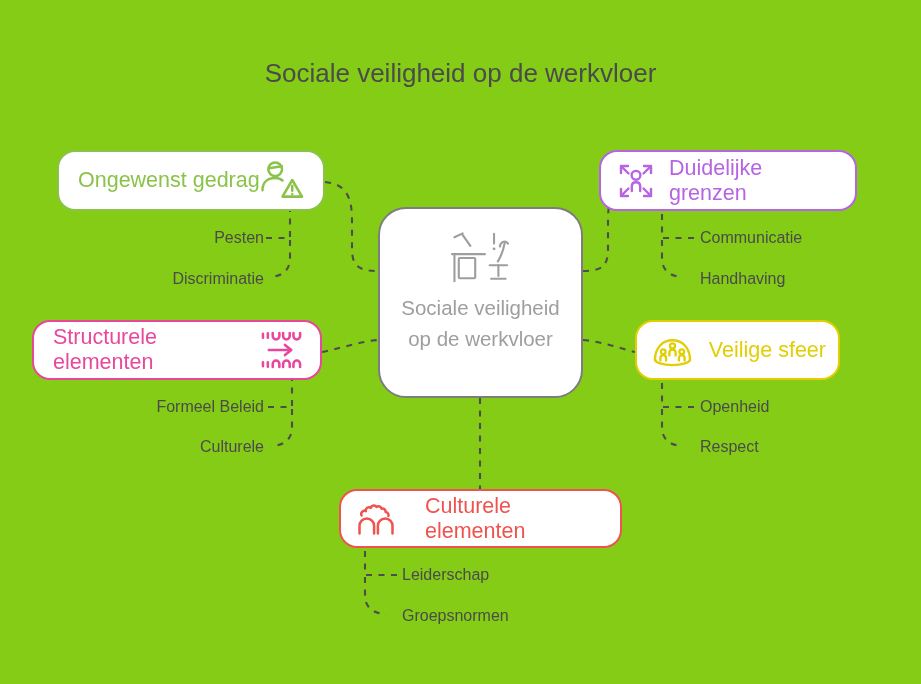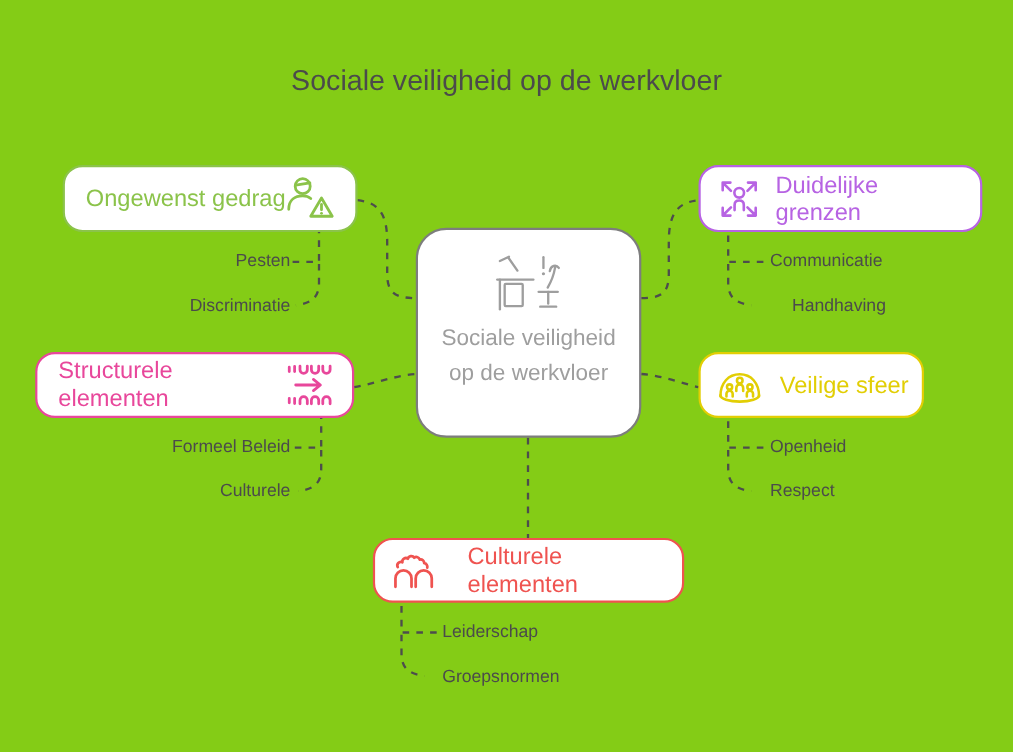--- a/index.html
+++ b/index.html
@@ -24,21 +24,21 @@
     width:170px;text-align:center;font-size:20.5px;line-height:31px;color:#9e9e9e;margin-top:5px;
   }
   .branch-node{
     position:absolute;box-sizing:border-box;background:#ffffff;
     border:2.5px solid var(--branch-color);border-radius:18px;
     display:flex;align-items:center;color:var(--branch-color);
     font-size:21.5px;
   }
   .branch-node .icon{display:flex;align-items:center;color:var(--branch-color);flex:0 0 auto;}
   .node-ongewenst{left:57px;top:150px;width:268px;height:61px;padding:0 16px 0 19px;justify-content:flex-start;}
-  .node-grenzen{left:635px;top:150px;width:258px;height:61px;padding:0 14px 0 15px;gap:13px;}
+  .node-grenzen{left:599px;top:150px;width:258px;height:61px;padding:0 14px 0 15px;gap:13px;}
   .node-structureel{left:32px;top:320px;width:290px;height:60px;padding:0 16px 0 19px;justify-content:flex-start;}
   .node-sfeer{left:635px;top:320px;width:205px;height:60px;padding:0 12px 0 14px;gap:13px;justify-content:space-between;}
   .node-cultureel{left:339px;top:489px;width:283px;height:59px;padding:0 14px 0 15px;gap:29px;}
   .leaf{
     position:absolute;font-size:16px;line-height:28px;color:#4b4b4b;white-space:nowrap;
   }
   .leaf-left{right:657px;text-align:right;}
   .leaf-right{left:700px;}
   .leaf-bottom{left:402px;}
   .icon svg{display:block;}
@@ -160,21 +160,21 @@
         <path d="M3.5,33.5 V25.8 a7.3,7.3 0 0 1 14.6,0 V33.5"></path>
         <path d="M21.9,33.5 V25.8 a7.3,7.3 0 0 1 14.6,0 V33.5"></path>
       </svg>
     </span>
     <span>Culturele elementen</span>
   </div>
 
   <div class="leaf leaf-left" style="top:224px;">Pesten</div>
   <div class="leaf leaf-left" style="top:265px;">Discriminatie</div>
   <div class="leaf leaf-right" style="top:224px;">Communicatie</div>
-  <div class="leaf leaf-right" style="top:265px;margin-left:20px;">Handhaving</div>
+  <div class="leaf leaf-right" style="top:265px;">Handhaving</div>
   <div class="leaf leaf-left" style="top:393px;">Formeel Beleid</div>
   <div class="leaf leaf-left" style="top:433px;">Culturele</div>
   <div class="leaf leaf-right" style="top:393px;">Openheid</div>
   <div class="leaf leaf-right" style="top:433px;">Respect</div>
   <div class="leaf leaf-bottom" style="top:561px;text-align:right;">Leiderschap</div>
   <div class="leaf leaf-bottom" style="top:602px;">Groepsnormen</div>
 
 </div>
 
 </body></html>

